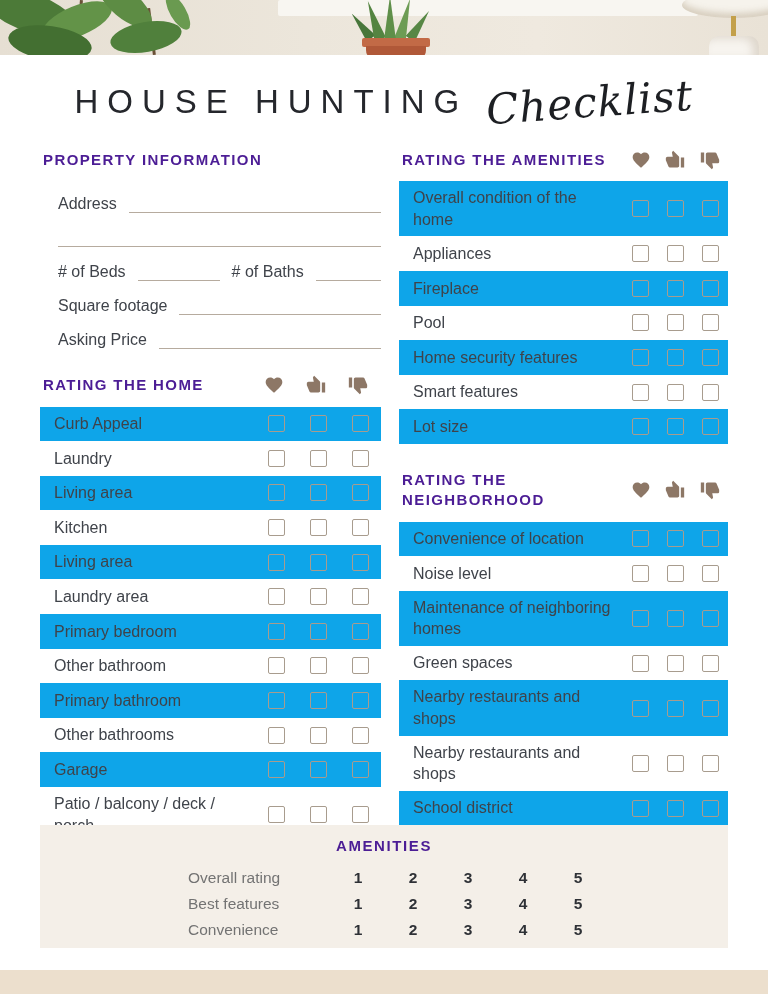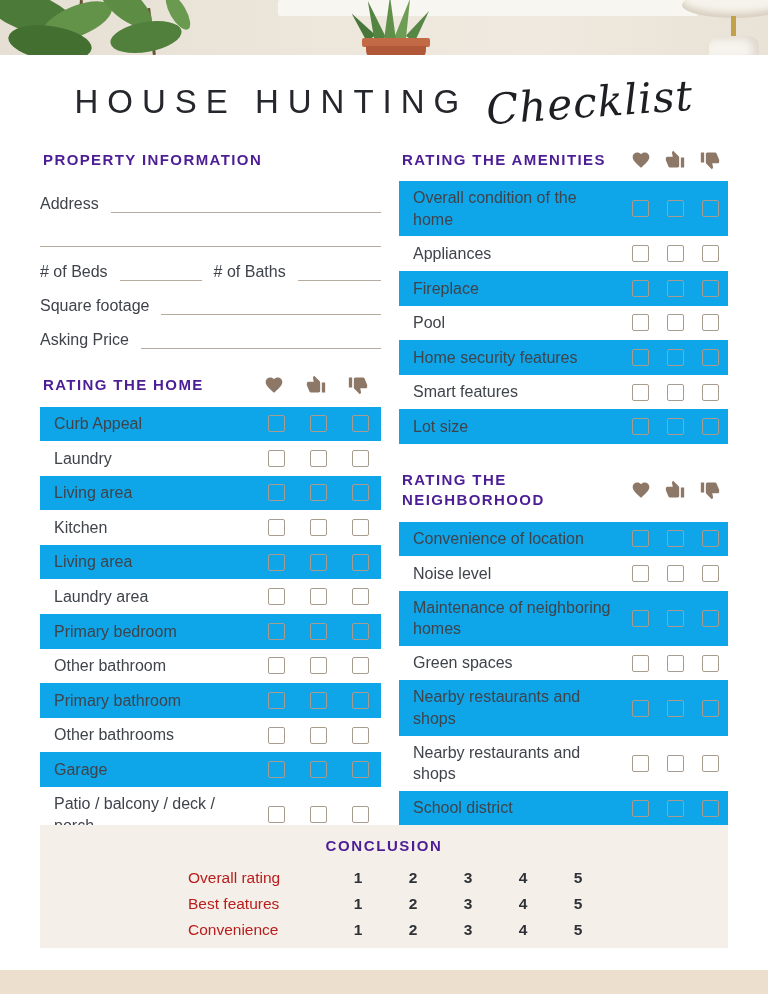--- a/index.html
+++ b/index.html
@@ -39,21 +39,21 @@
   .title-script { font-family:"DejaVu Serif", serif; font-style:italic; font-size:42px; color:#1d1f23; transform:rotate(-4deg); letter-spacing:1px; }
 
   
   .col-left  { position:absolute; left:40px;  top:140px; width:341px; }
   .col-right { position:absolute; left:399px; top:140px; width:329px; }
 
   h2.sec { font-size:15px; font-weight:bold; letter-spacing:1.4px; color:#4c1d95; line-height:1.35; }
 
   
   .pi-head { margin:10px 0 20px 3px; }
-  .field-row { display:flex; align-items:flex-end; margin-bottom:11px; height:23px; margin-left:0; }
+  .field-row { display:flex; align-items:flex-end; margin-bottom:11px; height:23px; margin-left:18px; }
   .field-row .lbl { font-size:16px; color:#3f434a; white-space:nowrap; padding-right:12px; line-height:1.2; }
   .wline { flex:1; border-bottom:1px solid #b6ab9e; height:21px; }
   .wline.short { flex:0 0 82px; }
   .gap-beds { width:12px; }
 
   
   .rate-head { display:grid; align-items:center; margin-top:26px; }
   .grid-l { grid-template-columns:1fr 42px 42px 42px; padding-right:2px; }
   .grid-r { grid-template-columns:1fr 35px 35px 35px; }
   .rate-head h2 { padding-left:3px; }
@@ -70,21 +70,21 @@
   .checkbox { width:17px; height:17px; border:1.5px solid #a89c8e; border-radius:2px; background:transparent; }
 
   .col-right .rate-head.first { margin-top:10px; }
   .nbhd-head h2 { max-width:205px; }
 
   
   .conclusion { position:absolute; left:40px; top:825px; width:688px; height:123px; background:#f4efe8; padding-top:11px; }
   .conclusion h2 { text-align:center; letter-spacing:1.6px; }
   .c-rows { margin-top:9px; }
   .c-row { display:grid; grid-template-columns:160px 55px 55px 55px 55px 55px; margin-left:148px; height:26px; align-items:center; }
-  .c-label { font-size:15.5px; color:#b91c1c; }
+  .c-label { font-size:15.5px; color:#737373; }
   .c-num { font-size:15.5px; font-weight:bold; color:#2e3136; text-align:center; width:20px; cursor:pointer; }
 
   .footer-strip { position:absolute; left:0; top:970px; width:768px; height:24px; background:#ecdfcd; }
 </style>
 </head>
 <body>
 
 <div class="photo">
   <div class="wall-band"></div>
   <div class="stem s1"></div>
@@ -539,21 +539,21 @@
           <span class="checkbox"></span>
         </span>
         <span class="cb-cell">
           <span class="checkbox"></span>
         </span>
       </div>
     </div>
 </div>
 
 <div class="conclusion">
-  <h2 class="sec">CONCLUSION</h2>
+  <h2 class="sec">AMENITIES</h2>
   <div class="c-rows">
 
       <div class="c-row alt">
         <span class="c-label">Overall rating</span>
         <span class="c-num">1</span>
         <span class="c-num">2</span>
         <span class="c-num">3</span>
         <span class="c-num">4</span>
         <span class="c-num">5</span>
       </div>

